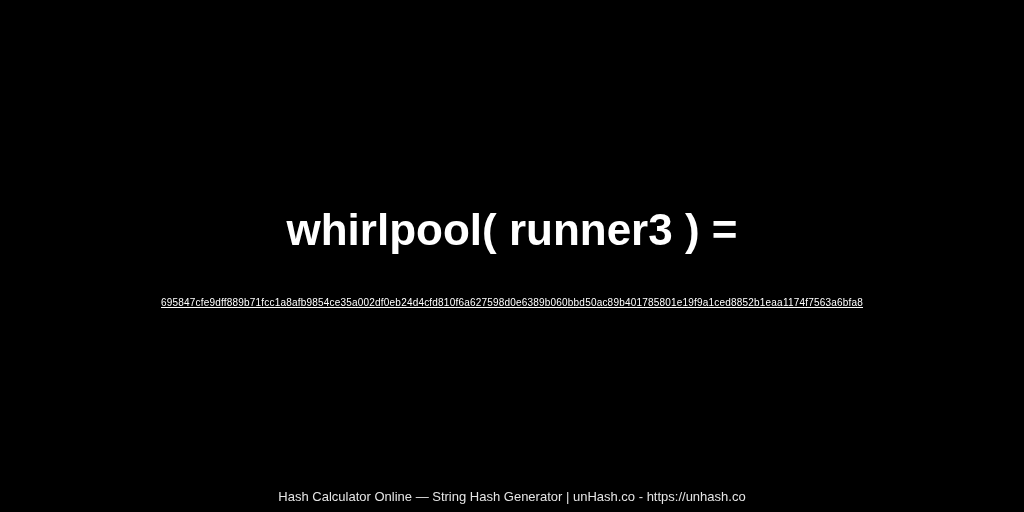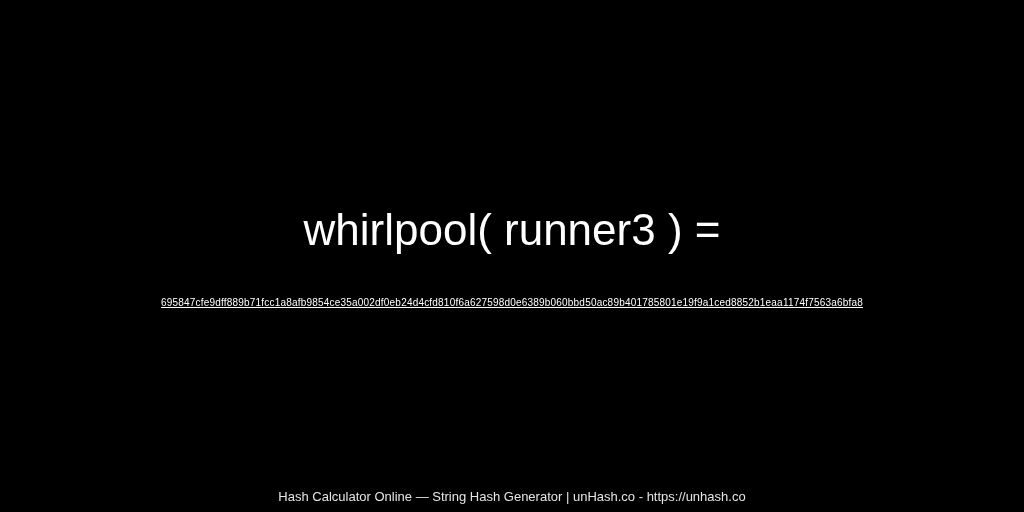--- a/index.html
+++ b/index.html
@@ -22,21 +22,21 @@
     .main-content {
       display: flex;
       flex-direction: column;
       align-items: center;
       justify-content: center;
       width: 100%;
     }
     .hash-title {
       color: #ffffff;
       font-size: 44px;
-      font-weight: normal;
+      font-weight: bold;
       margin-bottom: 42px;
       text-align: center;
     }
     .hash-value {
       color: #ffffff;
       font-size: 10px;
       font-family: Arial, Helvetica, sans-serif;
       letter-spacing: 0.2px;
       text-decoration: underline;
     }

